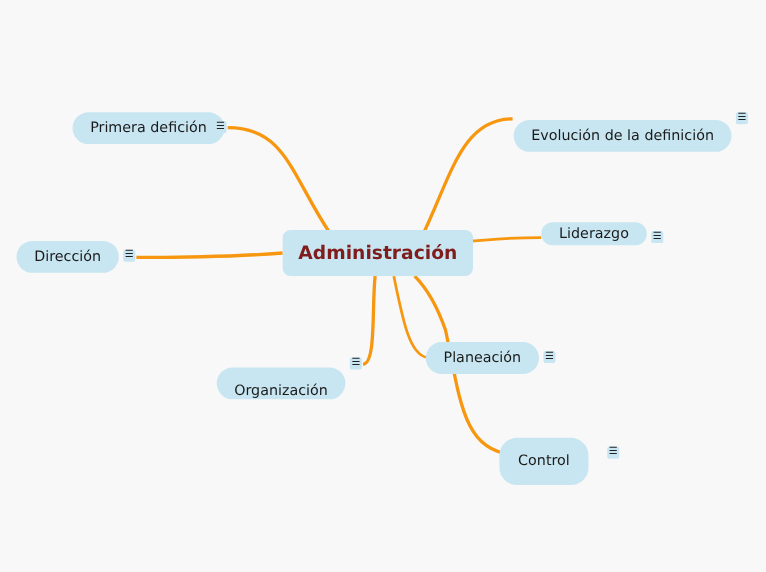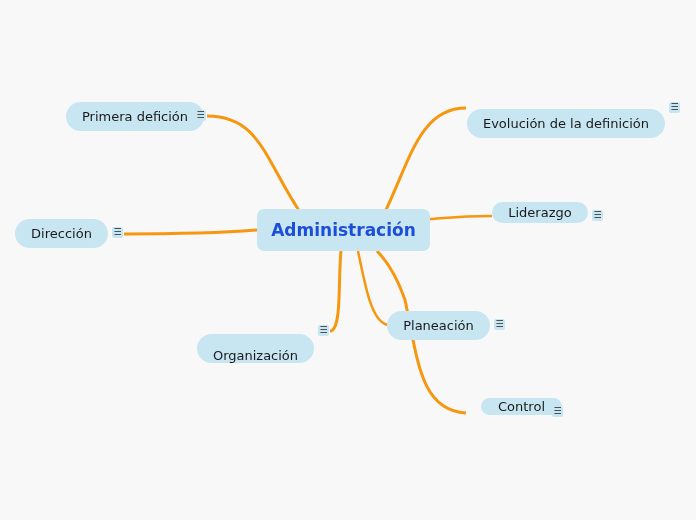--- a/index.html
+++ b/index.html
@@ -1,19 +1,19 @@
 <!DOCTYPE html>
 <html><head>
 <meta charset="utf-8">
 <style>
   html, body { margin: 0; padding: 0; }
   body { width: 696px; height: 520px; background: #f8f8f8; position: relative; overflow: hidden; font-family: "DejaVu Sans", sans-serif; }
   svg.links { position: absolute; left: 0; top: 0; }
   .node { position: absolute; background: #c8e6f2; color: #1a1a1a; font-size: 13px; display: flex; align-items: center; justify-content: center; border-radius: 16px; box-sizing: border-box; white-space: nowrap; cursor: pointer; }
-  .central { position: absolute; left: 257px; top: 209px; width: 173px; height: 42px; background: #c8e6f2; border-radius: 7px; color: #1d4ed8; font-weight: bold; font-size: 17px; display: flex; align-items: center; justify-content: center; cursor: pointer; }
+  .central { position: absolute; left: 257px; top: 209px; width: 173px; height: 42px; background: #c8e6f2; border-radius: 7px; color: #7f1d1d; font-weight: bold; font-size: 17px; display: flex; align-items: center; justify-content: center; cursor: pointer; }
   .note { position: absolute; width: 11px; height: 11px; background: #c8e6f2; border-radius: 2px; font-size: 9px; line-height: 11px; text-align: center; color: #222; cursor: pointer; }
 </style>
 </head>
 <body>
 
 <svg class="links" width="696" height="520">
 
   <path d="M207,116 C260,116 265,160 300,212" stroke="#f7960f" stroke-width="3" fill="none"></path>
 
   <path d="M466,108 C420,108 410,160 385,212" stroke="#f7960f" stroke-width="3" fill="none"></path>
@@ -54,16 +54,16 @@
 <div class="node" style="left:197px;top:334px;width:117px;height:29px;align-items:flex-end;">
     <span>Organización</span>
   </div>
 <div class="note" style="left:318px;top:325px;">☰</div>
 
 <div class="node" style="left:387px;top:311px;width:103px;height:29px;justify-content:center;">
     <span>Planeación</span>
   </div>
 <div class="note" style="left:494px;top:319px;">☰</div>
 
-<div class="node" style="left:481px;top:398px;width:81px;height:17px;">
+<div class="node" style="left:454px;top:398px;width:81px;height:43px;">
     <span>Control</span>
   </div>
 <div class="note" style="left:552px;top:406px;">☰</div>
 
 </body></html>

